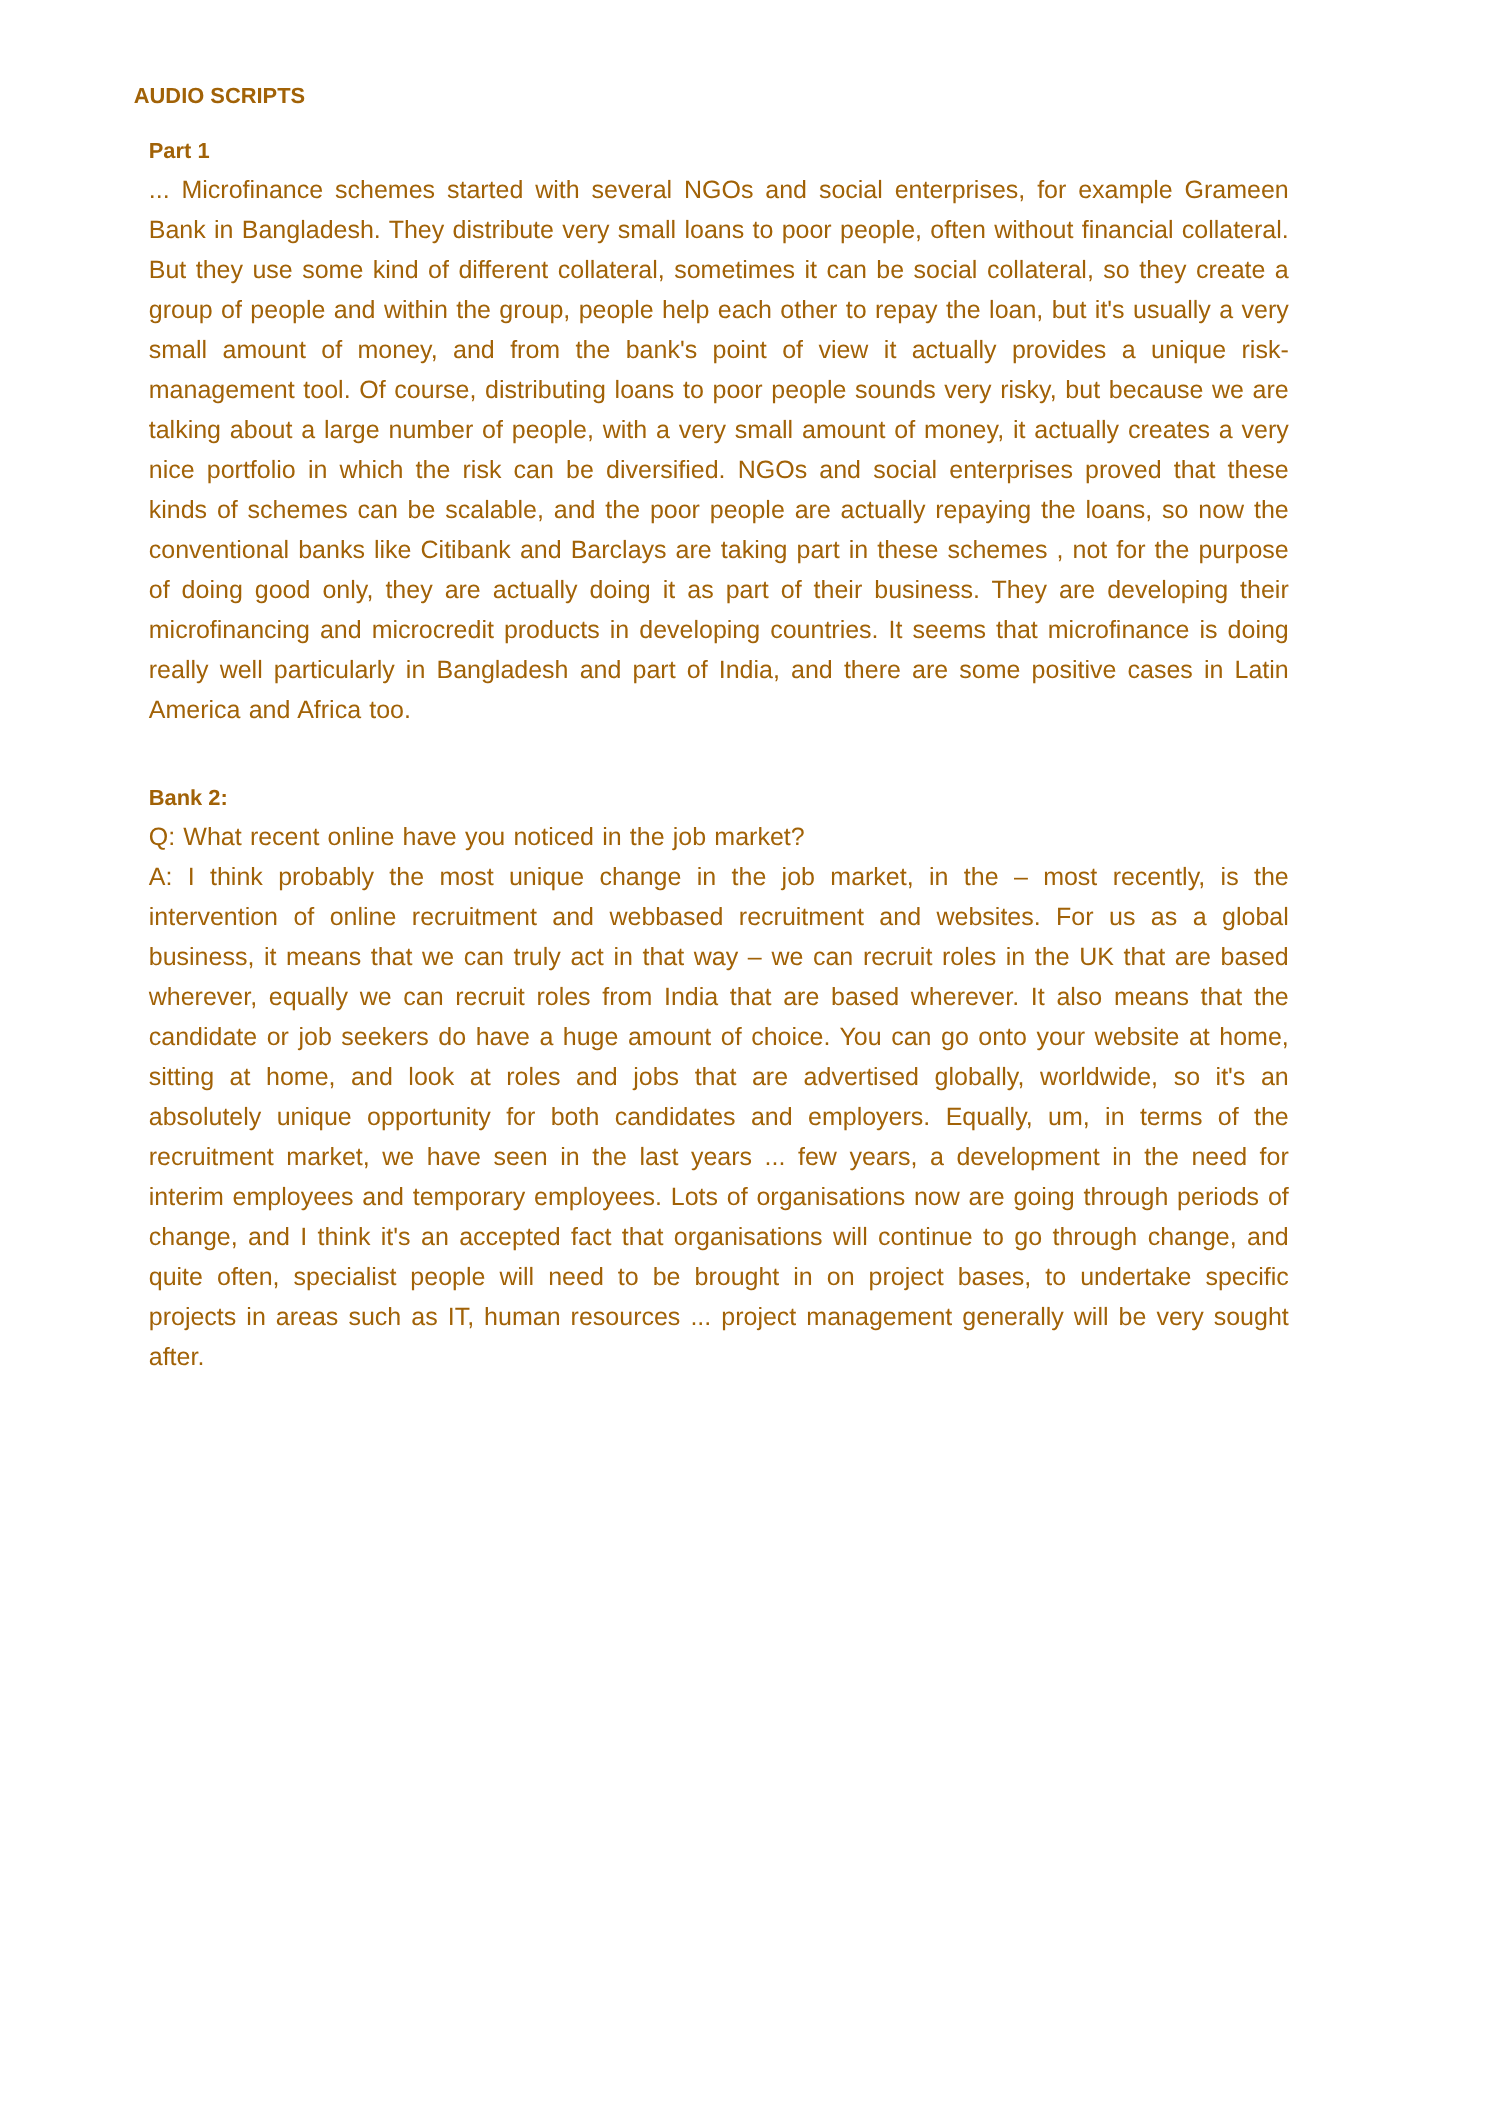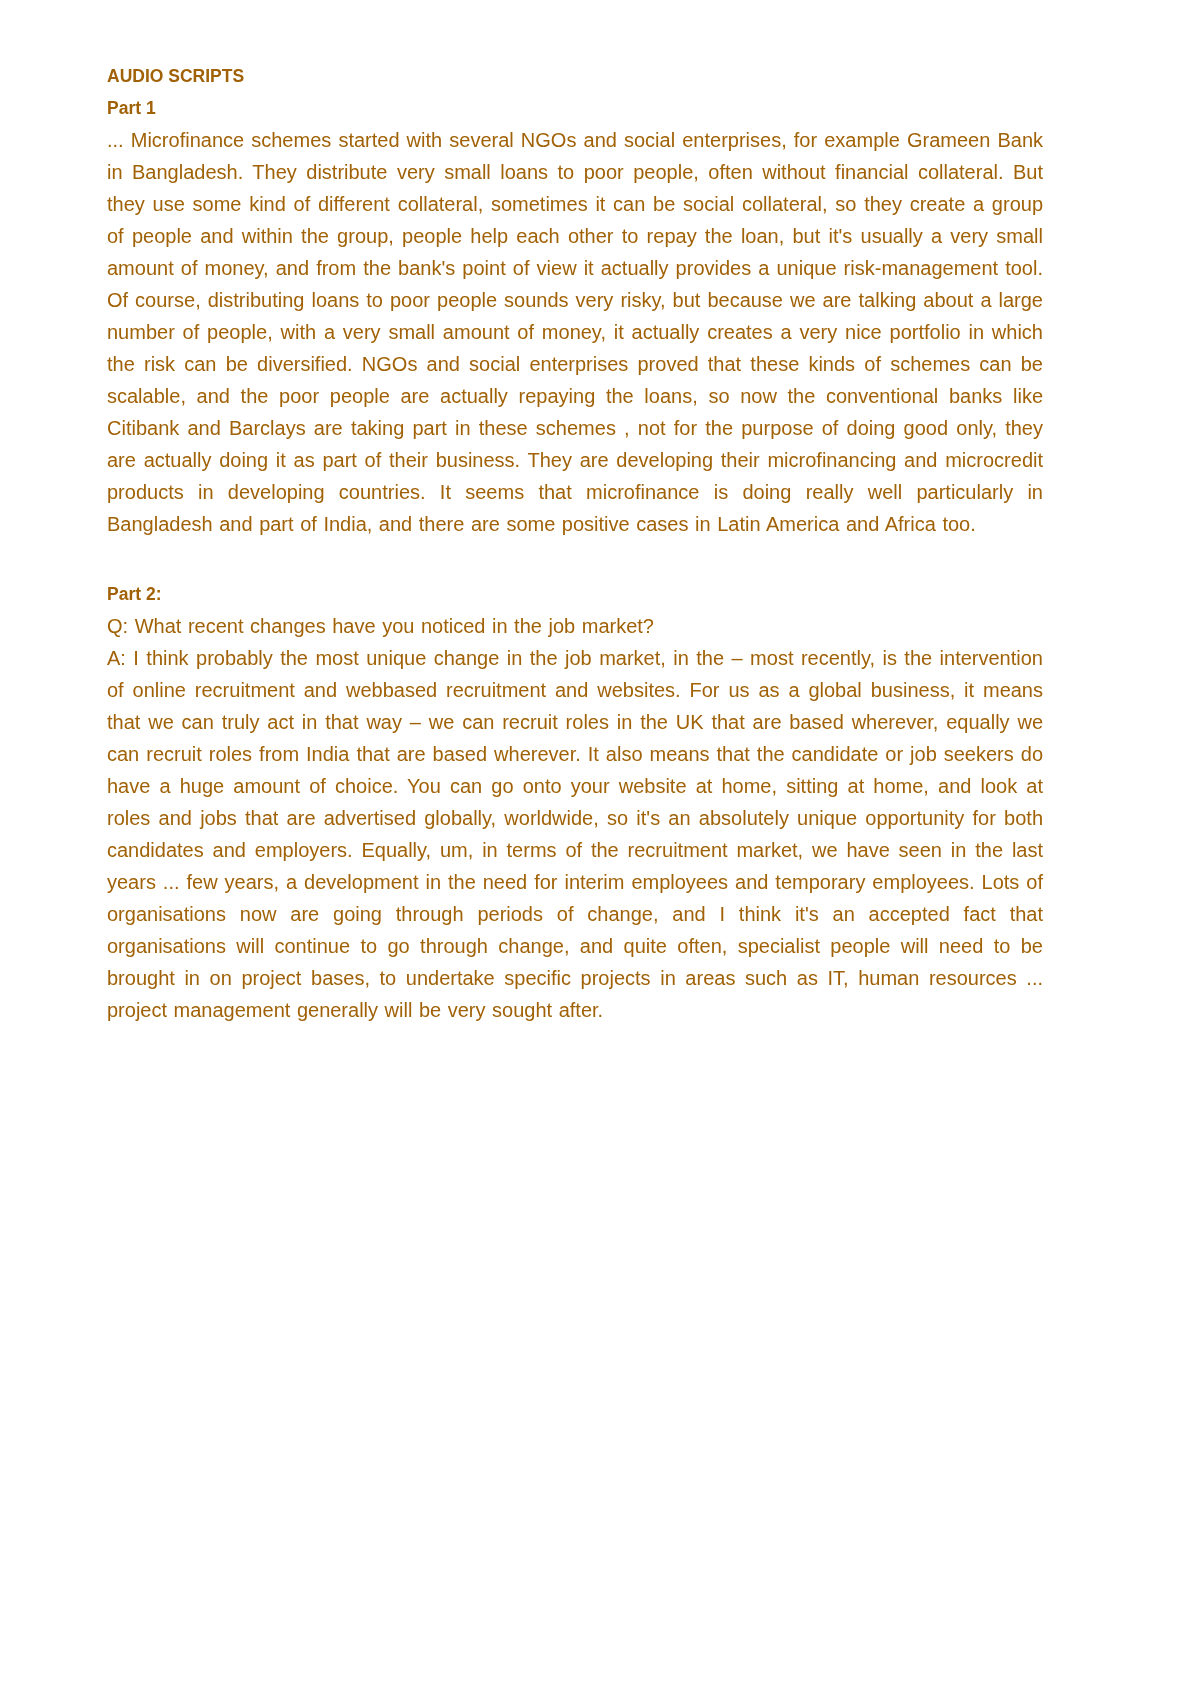--- a/index.html
+++ b/index.html
@@ -25,34 +25,34 @@
     font-size: 17.5px;
     font-weight: bold;
     line-height: 32px;
   }
   .body-para {
     font-size: 20px;
     line-height: 32px;
     text-align: justify;
     word-spacing: 1px;
   }
-  .section { margin: 0; }
+  .section { margin: 12px; }
   .section + .section { margin-top: 38px; }
 </style>
 </head>
 <body>
 
 <div class="page">
 
   <div class="doc-title">AUDIO SCRIPTS</div>
 
   <div class="section">
     <div class="part-heading">Part 1</div>
     <p class="body-para">... Microfinance schemes started with several NGOs and social enterprises, for example Grameen Bank in Bangladesh. They distribute very small loans to poor people, often without financial collateral. But they use some kind of different collateral, sometimes it can be social collateral, so they create a group of people and within the group, people help each other to repay the loan, but it's usually a very small amount of money, and from the bank's point of view it actually provides a unique risk-management tool. Of course, distributing loans to poor people sounds very risky, but because we are talking about a large number of people, with a very small amount of money, it actually creates a very nice portfolio in which the risk can be diversified. NGOs and social enterprises proved that these kinds of schemes can be scalable, and the poor people are actually repaying the loans, so now the conventional banks like Citibank and Barclays are taking part in these schemes , not for the purpose of doing good only, they are actually doing it as part of their business. They are developing their microfinancing and microcredit products in developing countries. It seems that microfinance is doing really well particularly in Bangladesh and part of India, and there are some positive cases in Latin America and Africa too.</p>
   </div>
 
   <div class="section">
-    <div class="part-heading">Part 2:</div>
-    <p class="body-para">Q: What recent changes have you noticed in the job market?</p>
+    <div class="part-heading">Bank 2:</div>
+    <p class="body-para">Q: What recent online have you noticed in the job market?</p>
     <p class="body-para">A: I think probably the most unique change in the job market, in the – most recently, is the intervention of online recruitment and webbased recruitment and websites. For us as a global business, it means that we can truly act in that way – we can recruit roles in the UK that are based wherever, equally we can recruit roles from India that are based wherever. It also means that the candidate or job seekers do have a huge amount of choice. You can go onto your website at home, sitting at home, and look at roles and jobs that are advertised globally, worldwide, so it's an absolutely unique opportunity for both candidates and employers. Equally, um, in terms of the recruitment market, we have seen in the last years ... few years, a development in the need for interim employees and temporary employees. Lots of organisations now are going through periods of change, and I think it's an accepted fact that organisations will continue to go through change, and quite often, specialist people will need to be brought in on project bases, to undertake specific projects in areas such as IT, human resources ... project management generally will be very sought after.</p>
   </div>
 
 </div>
 
 </body></html>

